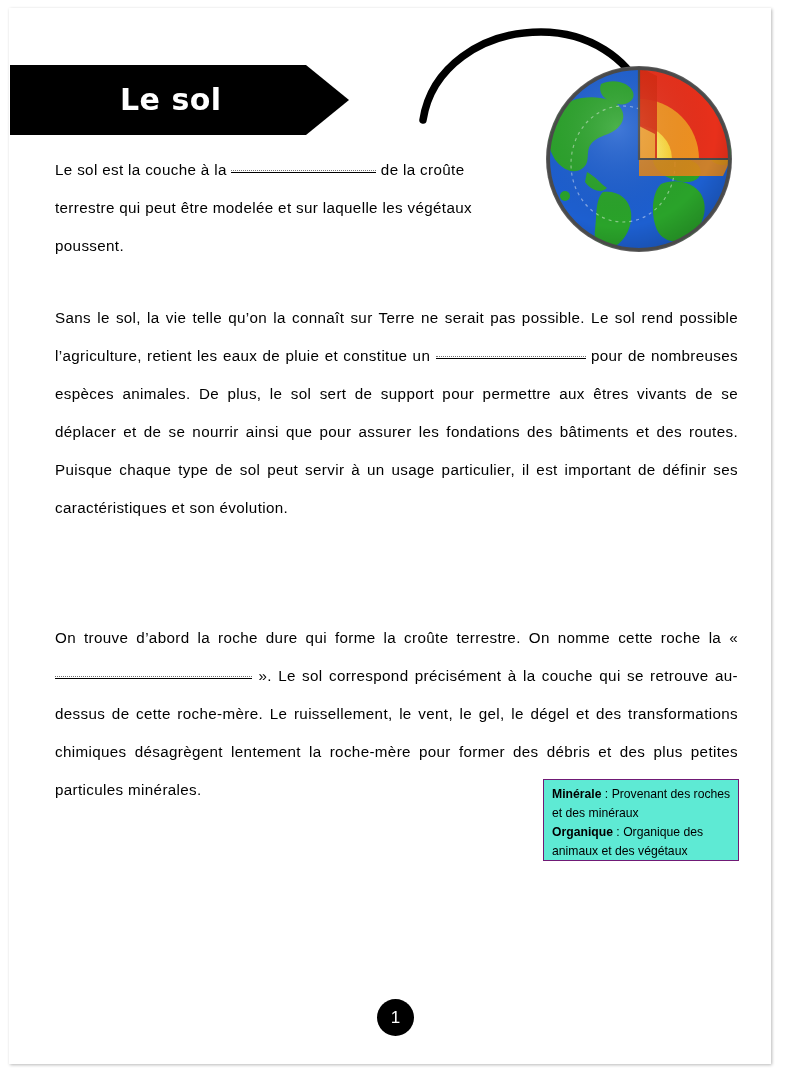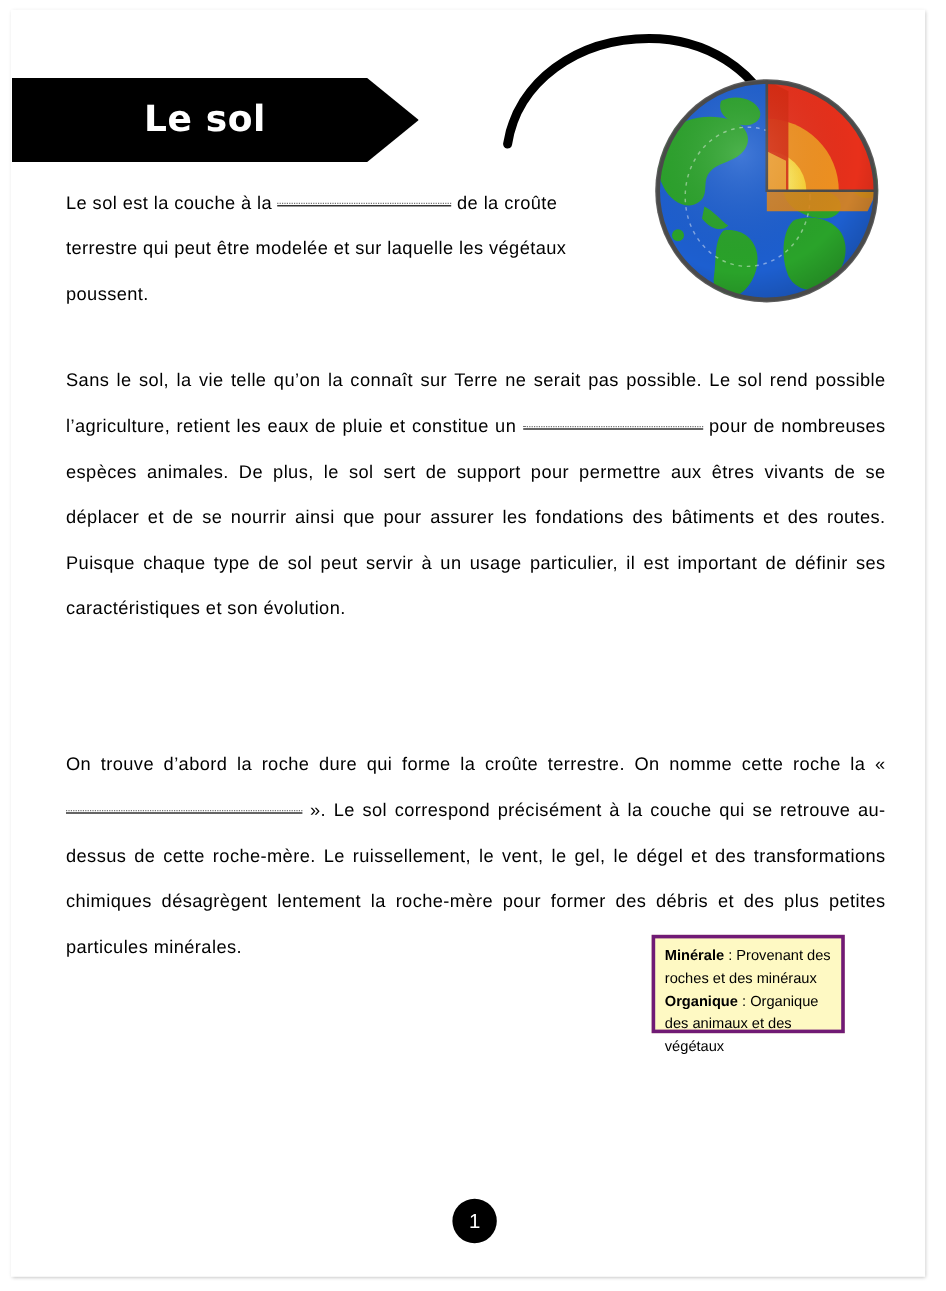--- a/index.html
+++ b/index.html
@@ -104,24 +104,24 @@
   .blank-b { width: 150px; }
   .blank-c { width: 197px; }
 
   b.kw { font-weight: bold; }
 
   
   #defbox {
     position: absolute;
     left: 534px;
     top: 771px;
-    width: 161px;
+    width: 196px;
     height: 82px;
-    border: 3px solid #701a75;
-    background: #fef9c3;
+    border: 1px solid #701a75;
+    background: #5eead4;
     padding: 5px 7px 0 8px;
     box-sizing: border-box;
     font-family: "Liberation Sans", sans-serif;
     font-size: 12.2px;
     line-height: 19px;
     color: #000000;
   }
   #defbox .term { font-weight: bold; }
 
   

